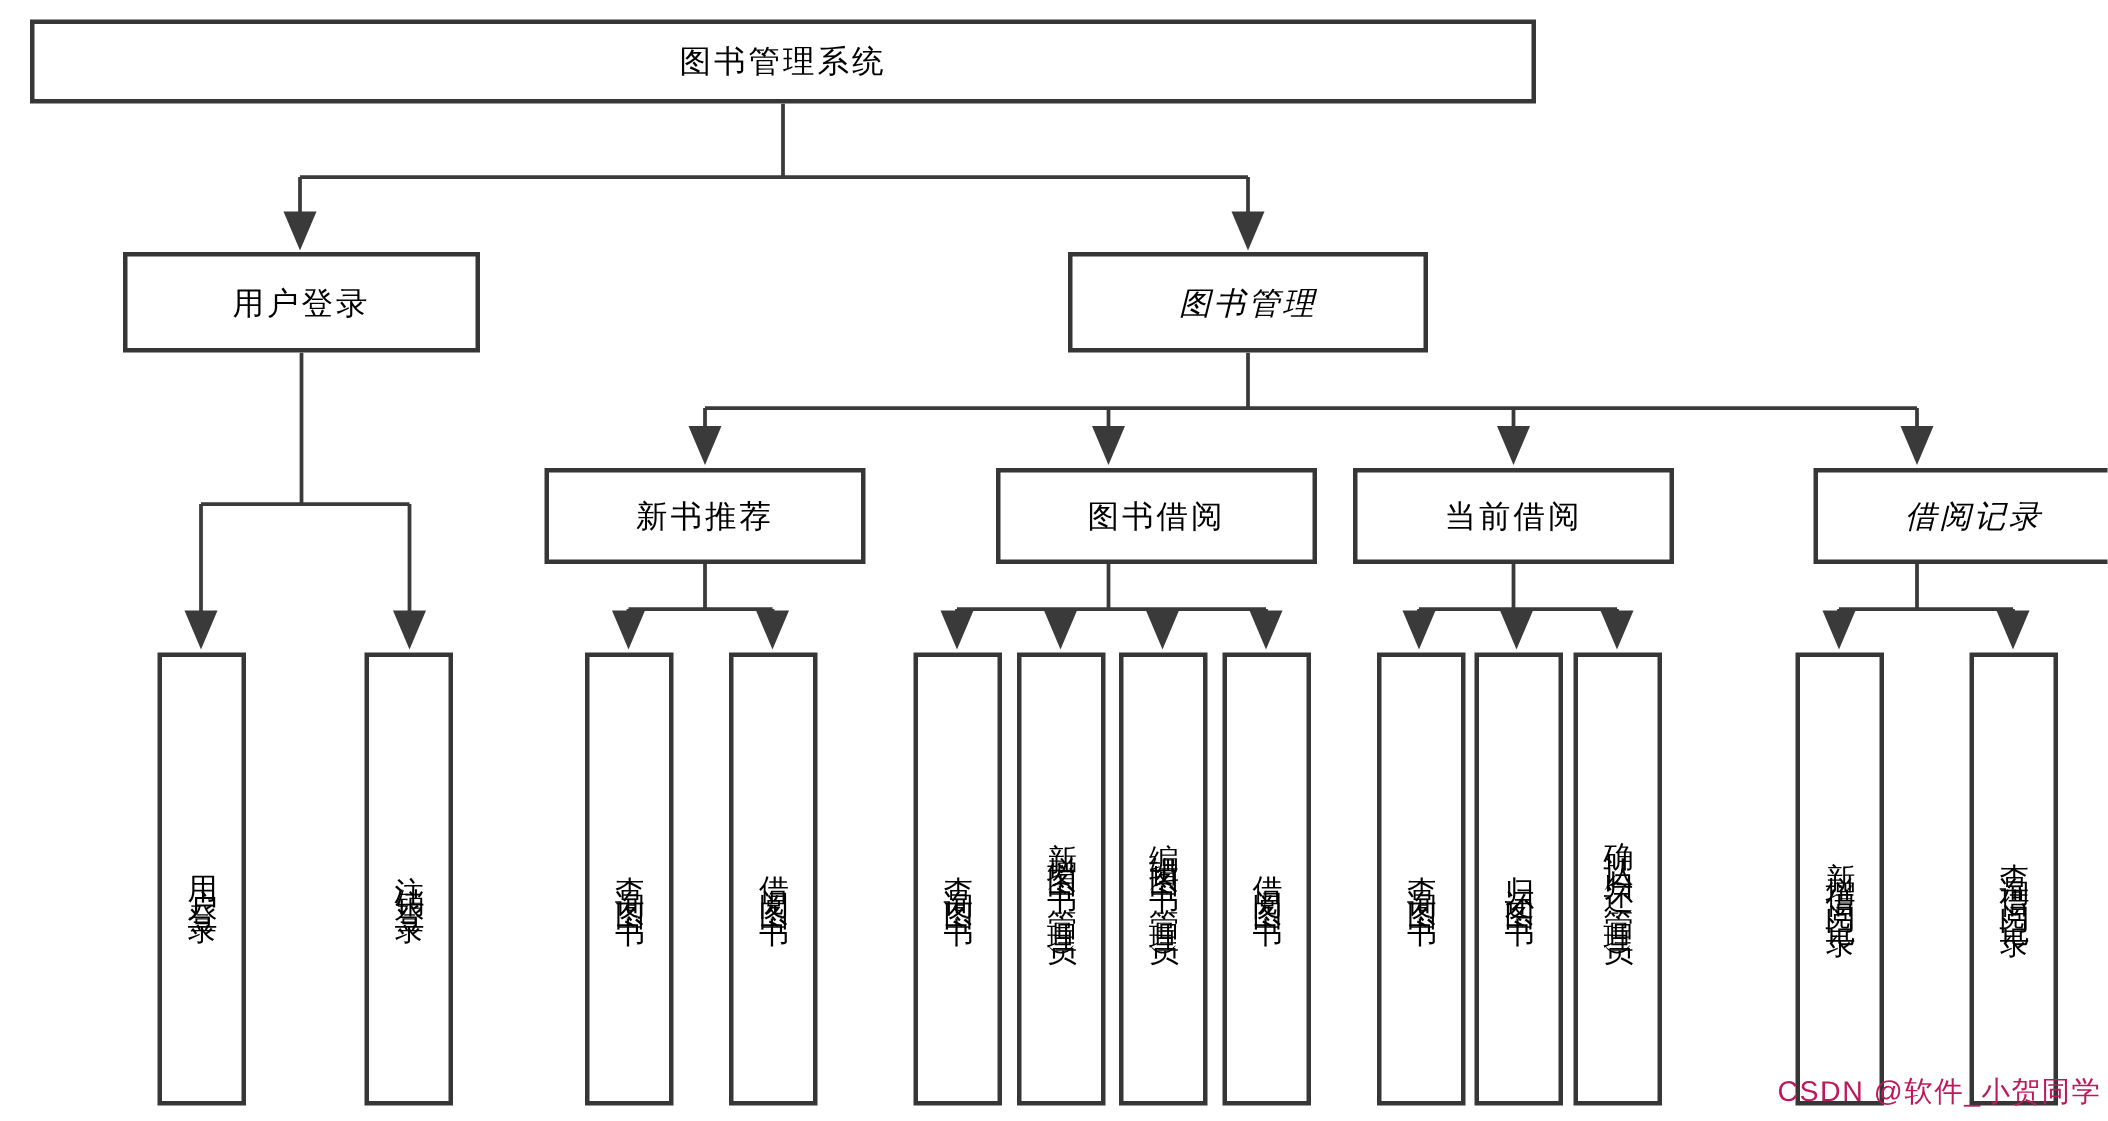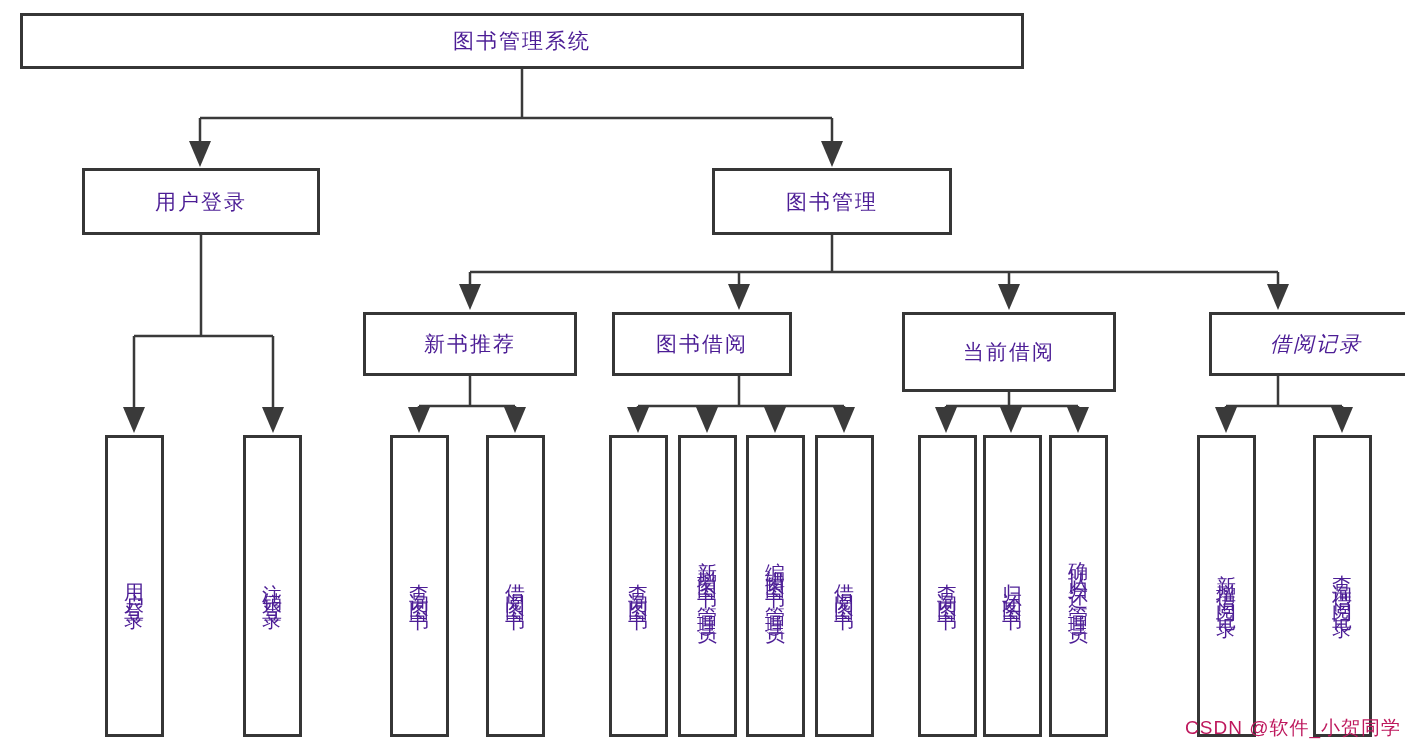--- a/index.html
+++ b/index.html
@@ -6,33 +6,33 @@
   html,body { background:#ffffff; }
   body {
     width:1405px; height:747px; overflow:hidden;
     font-family:"Liberation Sans", sans-serif;
   }
   .stage { position:relative; width:1405px; height:747px; background:#ffffff; }
   .connectors { position:absolute; left:0; top:0; width:1405px; height:747px; }
   .box {
     position:absolute; background:#ffffff; border:3px solid #363636;
     display:flex; align-items:center; justify-content:center;
-    color:#4c1d95; font-size:21px; letter-spacing:2px; text-align:center;
+    color:#000000; font-size:21px; letter-spacing:2px; text-align:center;
   }
   .leaf {
     writing-mode:vertical-rl; text-orientation:mixed;
     font-size:20px; letter-spacing:9px; line-height:1;
   }
   
   #b-root        { left:20px;   top:13px;  width:1004px; height:56px; }
   #b-user-login  { left:82px;   top:168px; width:238px;  height:67px; }
-  #b-book-mgmt   { left:712px;  top:168px; width:240px;  height:67px; }
+  #b-book-mgmt   { left:712px;  top:168px; width:240px;  height:67px;font-style:italic; }
   #b-new-rec     { left:363px;  top:312px; width:214px;  height:64px;font-family:Liberation Serif, serif; }
-  #b-borrowing   { left:612px;  top:312px; width:180px;  height:64px; }
-  #b-current     { left:902px;  top:312px; width:214px;  height:80px; }
+  #b-borrowing   { left:664px;  top:312px; width:214px;  height:64px; }
+  #b-current     { left:902px;  top:312px; width:214px;  height:64px; }
   #b-records     { left:1209px; top:312px; width:214px;  height:64px;font-style:italic; }
   .leaf          { top:435px; width:59px; height:302px; }
   #l-login       { left:105px; }
   #l-logout      { left:243px; }
   #l-query1      { left:390px; }
   #l-borrow1     { left:486px; }
   #l-query2      { left:609px; }
   #l-add-book    { left:678px; }
   #l-edit-book   { left:746px; }
   #l-borrow2     { left:815px; }

